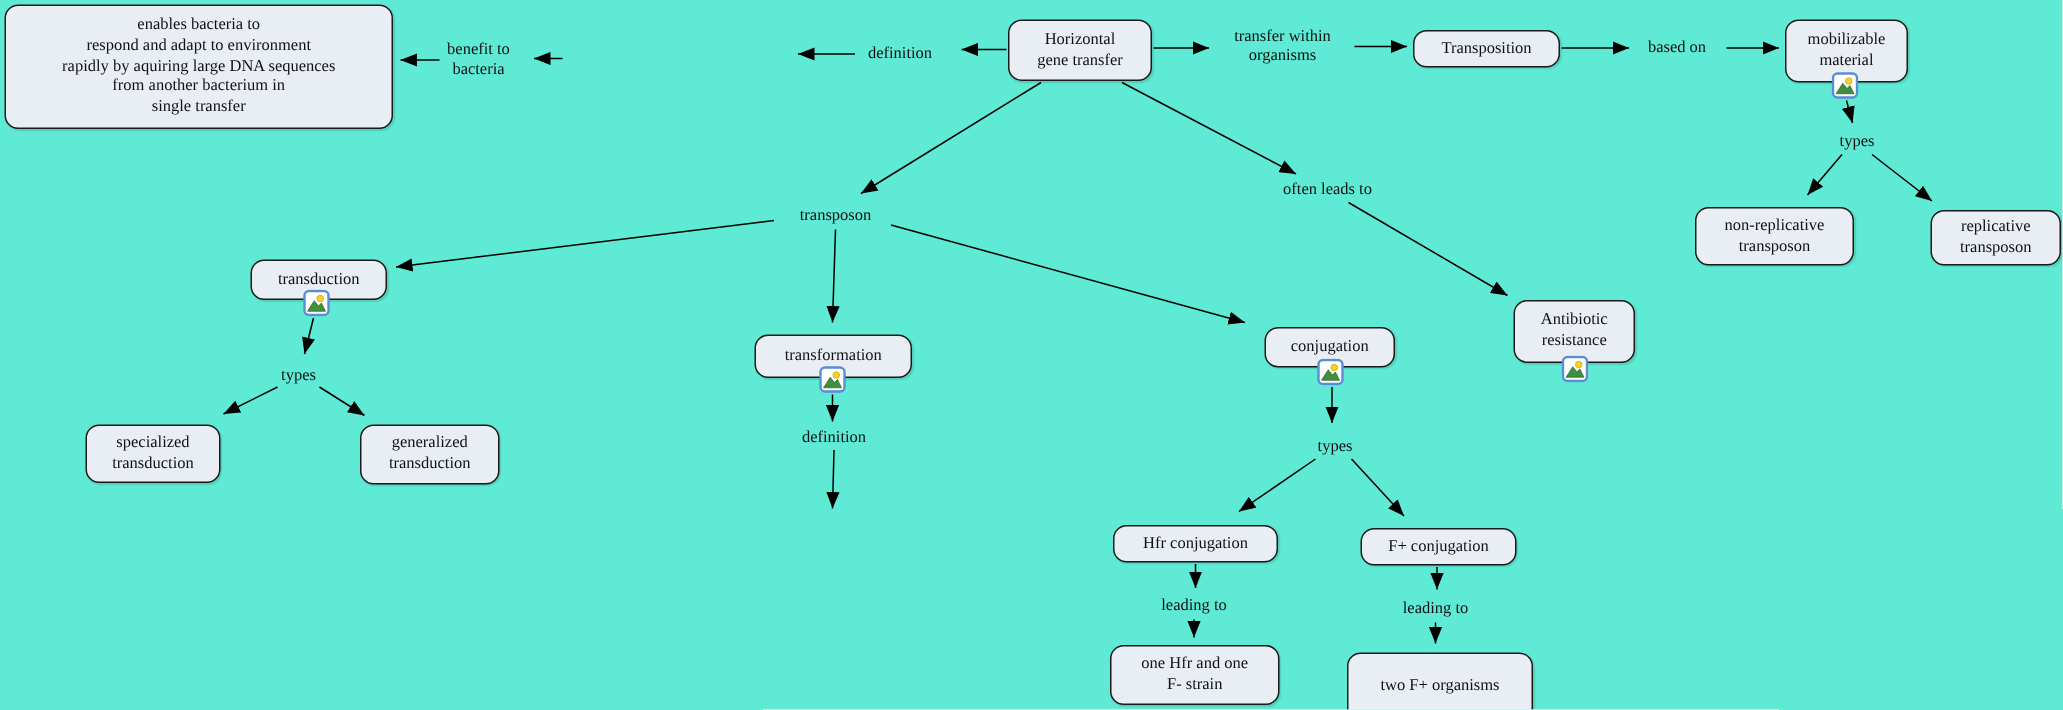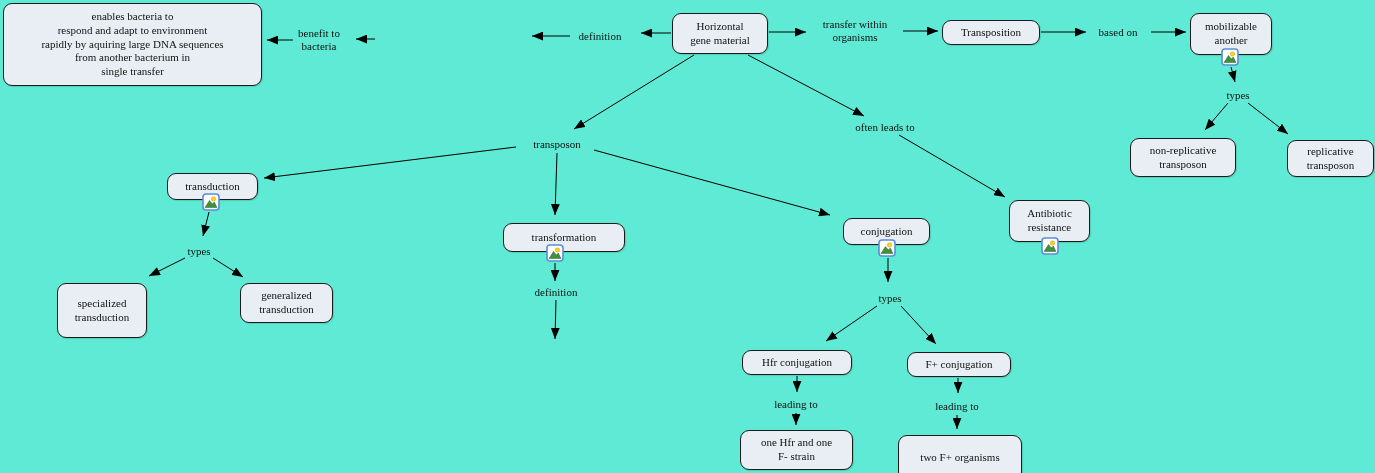--- a/index.html
+++ b/index.html
@@ -68,34 +68,34 @@
     <line class="edge" x1="958" y1="378" x2="958" y2="393" marker-end="url(#ah)"></line>
     <line class="edge" x1="957" y1="415" x2="957" y2="429" marker-end="url(#ah)"></line>
   </svg>
 
   <div class="node" style="left:3px;top:3px;width:259px;height:83px">enables bacteria to
 respond and adapt to environment
 rapidly by aquiring large DNA sequences
 from another bacterium in
 single transfer</div>
   <div class="node" style="left:672px;top:13px;width:96px;height:41px">Horizontal
-gene material</div>
+gene transfer</div>
   <div class="node" style="left:942px;top:20px;width:98px;height:25px">Transposition</div>
   <div class="node" style="left:1190px;top:13px;width:82px;height:42px">mobilizable
-another</div>
+material</div>
   <div class="node" style="left:1130px;top:138px;width:106px;height:39px">non-replicative
 transposon</div>
   <div class="node" style="left:1287px;top:140px;width:87px;height:37px">replicative
 transposon</div>
   <div class="node" style="left:167px;top:173px;width:91px;height:27px">transduction</div>
-  <div class="node" style="left:57px;top:283px;width:90px;height:55px">specialized
+  <div class="node" style="left:57px;top:283px;width:90px;height:39px">specialized
 transduction</div>
   <div class="node" style="left:240px;top:283px;width:93px;height:40px">generalized
 transduction</div>
-  <div class="node" style="left:503px;top:223px;width:122px;height:29px">transformation</div>
+  <div class="node" style="left:503px;top:223px;width:105px;height:29px">transformation</div>
   <div class="node" style="left:843px;top:218px;width:87px;height:27px">conjugation</div>
   <div class="node" style="left:1009px;top:200px;width:81px;height:42px">Antibiotic
 resistance</div>
   <div class="node" style="left:742px;top:350px;width:110px;height:25px">Hfr conjugation</div>
   <div class="node" style="left:907px;top:352px;width:104px;height:25px">F+ conjugation</div>
   <div class="node" style="left:740px;top:430px;width:113px;height:40px">one Hfr and one
 F- strain</div>
   <div class="node" style="left:898px;top:435px;width:124px;height:46px">two F+ organisms</div>
 
   <div class="link-label" style="left:319px;top:40px">benefit to

